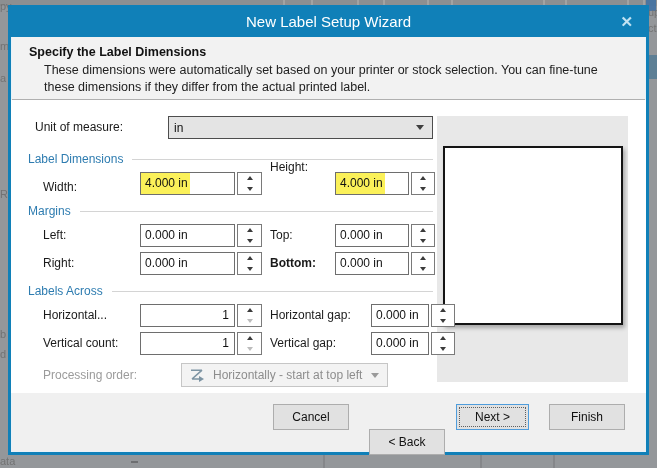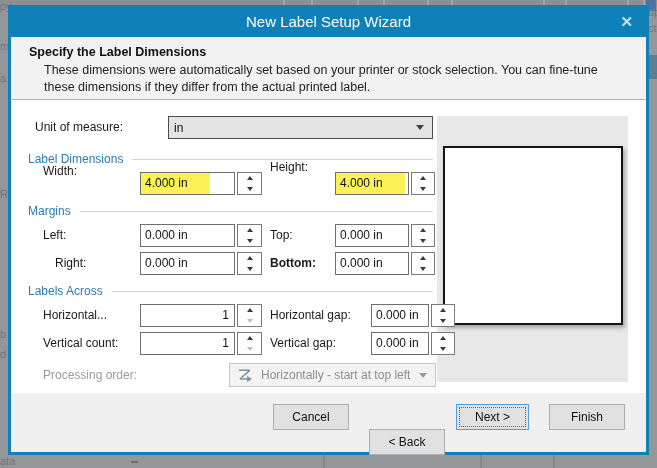--- a/index.html
+++ b/index.html
@@ -45,39 +45,39 @@
   
   .sect{position:absolute;left:17px;width:405px;display:flex;align-items:center;height:14px;}
   .sect .st{font-size:12px;color:#2e7cb0;white-space:nowrap;}
   .sect .sline{flex:1 1 auto;height:1px;background:#d4d4d4;margin-left:9px;}
   
   .field{
     position:absolute;height:23px;box-sizing:border-box;background:#fff;border:1px solid #6e6e6e;
     font-size:12px;color:#111;line-height:21px;overflow:hidden;white-space:nowrap;
   }
   .field .val{display:inline-block;padding:0 4px;line-height:21px;}
-  .field .val.hl{background:#fbf159;padding-right:22px;}
+  .field .val.hl{background:#fbf159;padding-right:2px;}
   .field.num{text-align:right;}
   .field.num .val{padding-right:5px;}
   .spin{
     position:absolute;width:25px;height:23px;box-sizing:border-box;border:1px solid #7a7a7a;background:#fff;
     display:flex;flex-direction:column;
   }
   .spin .sb{flex:1 1 50%;display:flex;align-items:center;justify-content:center;cursor:pointer;}
   .tri-up{width:0;height:0;border-left:3px solid transparent;border-right:3px solid transparent;border-bottom:4px solid #3b3b3b;}
   .tri-dn{width:0;height:0;border-left:3px solid transparent;border-right:3px solid transparent;border-top:4px solid #3b3b3b;}
   .spin.dndis .tri-dn{border-top-color:#bcbcbc;}
   
   .combo{
     position:absolute;box-sizing:border-box;background:#e4e4e4;border:1px solid #4d4d4d;
     font-size:12px;color:#111;display:flex;align-items:center;cursor:pointer;
   }
   .combo .cval{padding-left:5px;flex:1 1 auto;white-space:nowrap;overflow:hidden;}
   .combo .carr{width:0;height:0;border-left:4px solid transparent;border-right:4px solid transparent;border-top:5px solid #3f3f3f;margin-right:8px;flex:0 0 auto;}
-  .combo.dis{background:#f3f3f3;border-color:#c6c6c6;color:#8d8d8d;margin-left:48px;}
+  .combo.dis{background:#f3f3f3;border-color:#c6c6c6;color:#8d8d8d;}
   .combo.dis .carr{border-top-color:#9a9a9a;}
   .zicon{margin:0 2px 0 7px;flex:0 0 auto;display:block;}
   
   .preview{position:absolute;left:426px;top:16px;width:191px;height:266px;background:#e8e8e8;}
   .labelbox{
     position:absolute;left:6px;top:30px;width:176px;height:175px;background:#fff;
     border:2px solid #141414;box-shadow:2px 3px 4px rgba(0,0,0,0.28);
   }
   
   .footer{flex:0 0 auto;height:58px;background:#f0f0f0;position:relative;margin:0 1px 1px 1px;}
@@ -138,21 +138,21 @@
     </div>
 
     <div class="preview">
       <div class="labelbox"></div>
     </div>
 
     <div class="sect" style="top:52px;">
       <span class="st">Label Dimensions</span>
         <span class="sline"></span>
     </div>
-    <span class="lab" style="left:32px;top:60px;">Width:</span>
+    <span class="lab" style="left:32px;top:76px;">Width:</span>
     <div class="field" style="left:129px;top:72px;width:95px;"><span class="val hl">4.000 in</span></div>
     <div class="spin" style="left:226px;top:72px;">
       <span class="sb">
           <span class="tri-up"></span>
         </span>
       <span class="sb">
           <span class="tri-dn"></span>
         </span>
     </div>
     <span class="lab" style="left:259px;top:56px;">Height:</span>
@@ -184,21 +184,21 @@
     <div class="field" style="left:324px;top:124px;width:74px;"><span class="val">0.000 in</span></div>
     <div class="spin" style="left:400px;top:124px;width:24px;">
       <span class="sb">
           <span class="tri-up"></span>
         </span>
       <span class="sb">
           <span class="tri-dn"></span>
         </span>
     </div>
 
-    <span class="lab" style="left:44px;top:152px;">Right:</span>
+    <span class="lab" style="left:32px;top:152px;">Right:</span>
     <div class="field" style="left:129px;top:152px;width:95px;"><span class="val">0.000 in</span></div>
     <div class="spin" style="left:226px;top:152px;">
       <span class="sb">
           <span class="tri-up"></span>
         </span>
       <span class="sb">
           <span class="tri-dn"></span>
         </span>
     </div>
     <span class="lab" style="left:259px;top:152px;font-weight:bold;">Bottom:</span>

